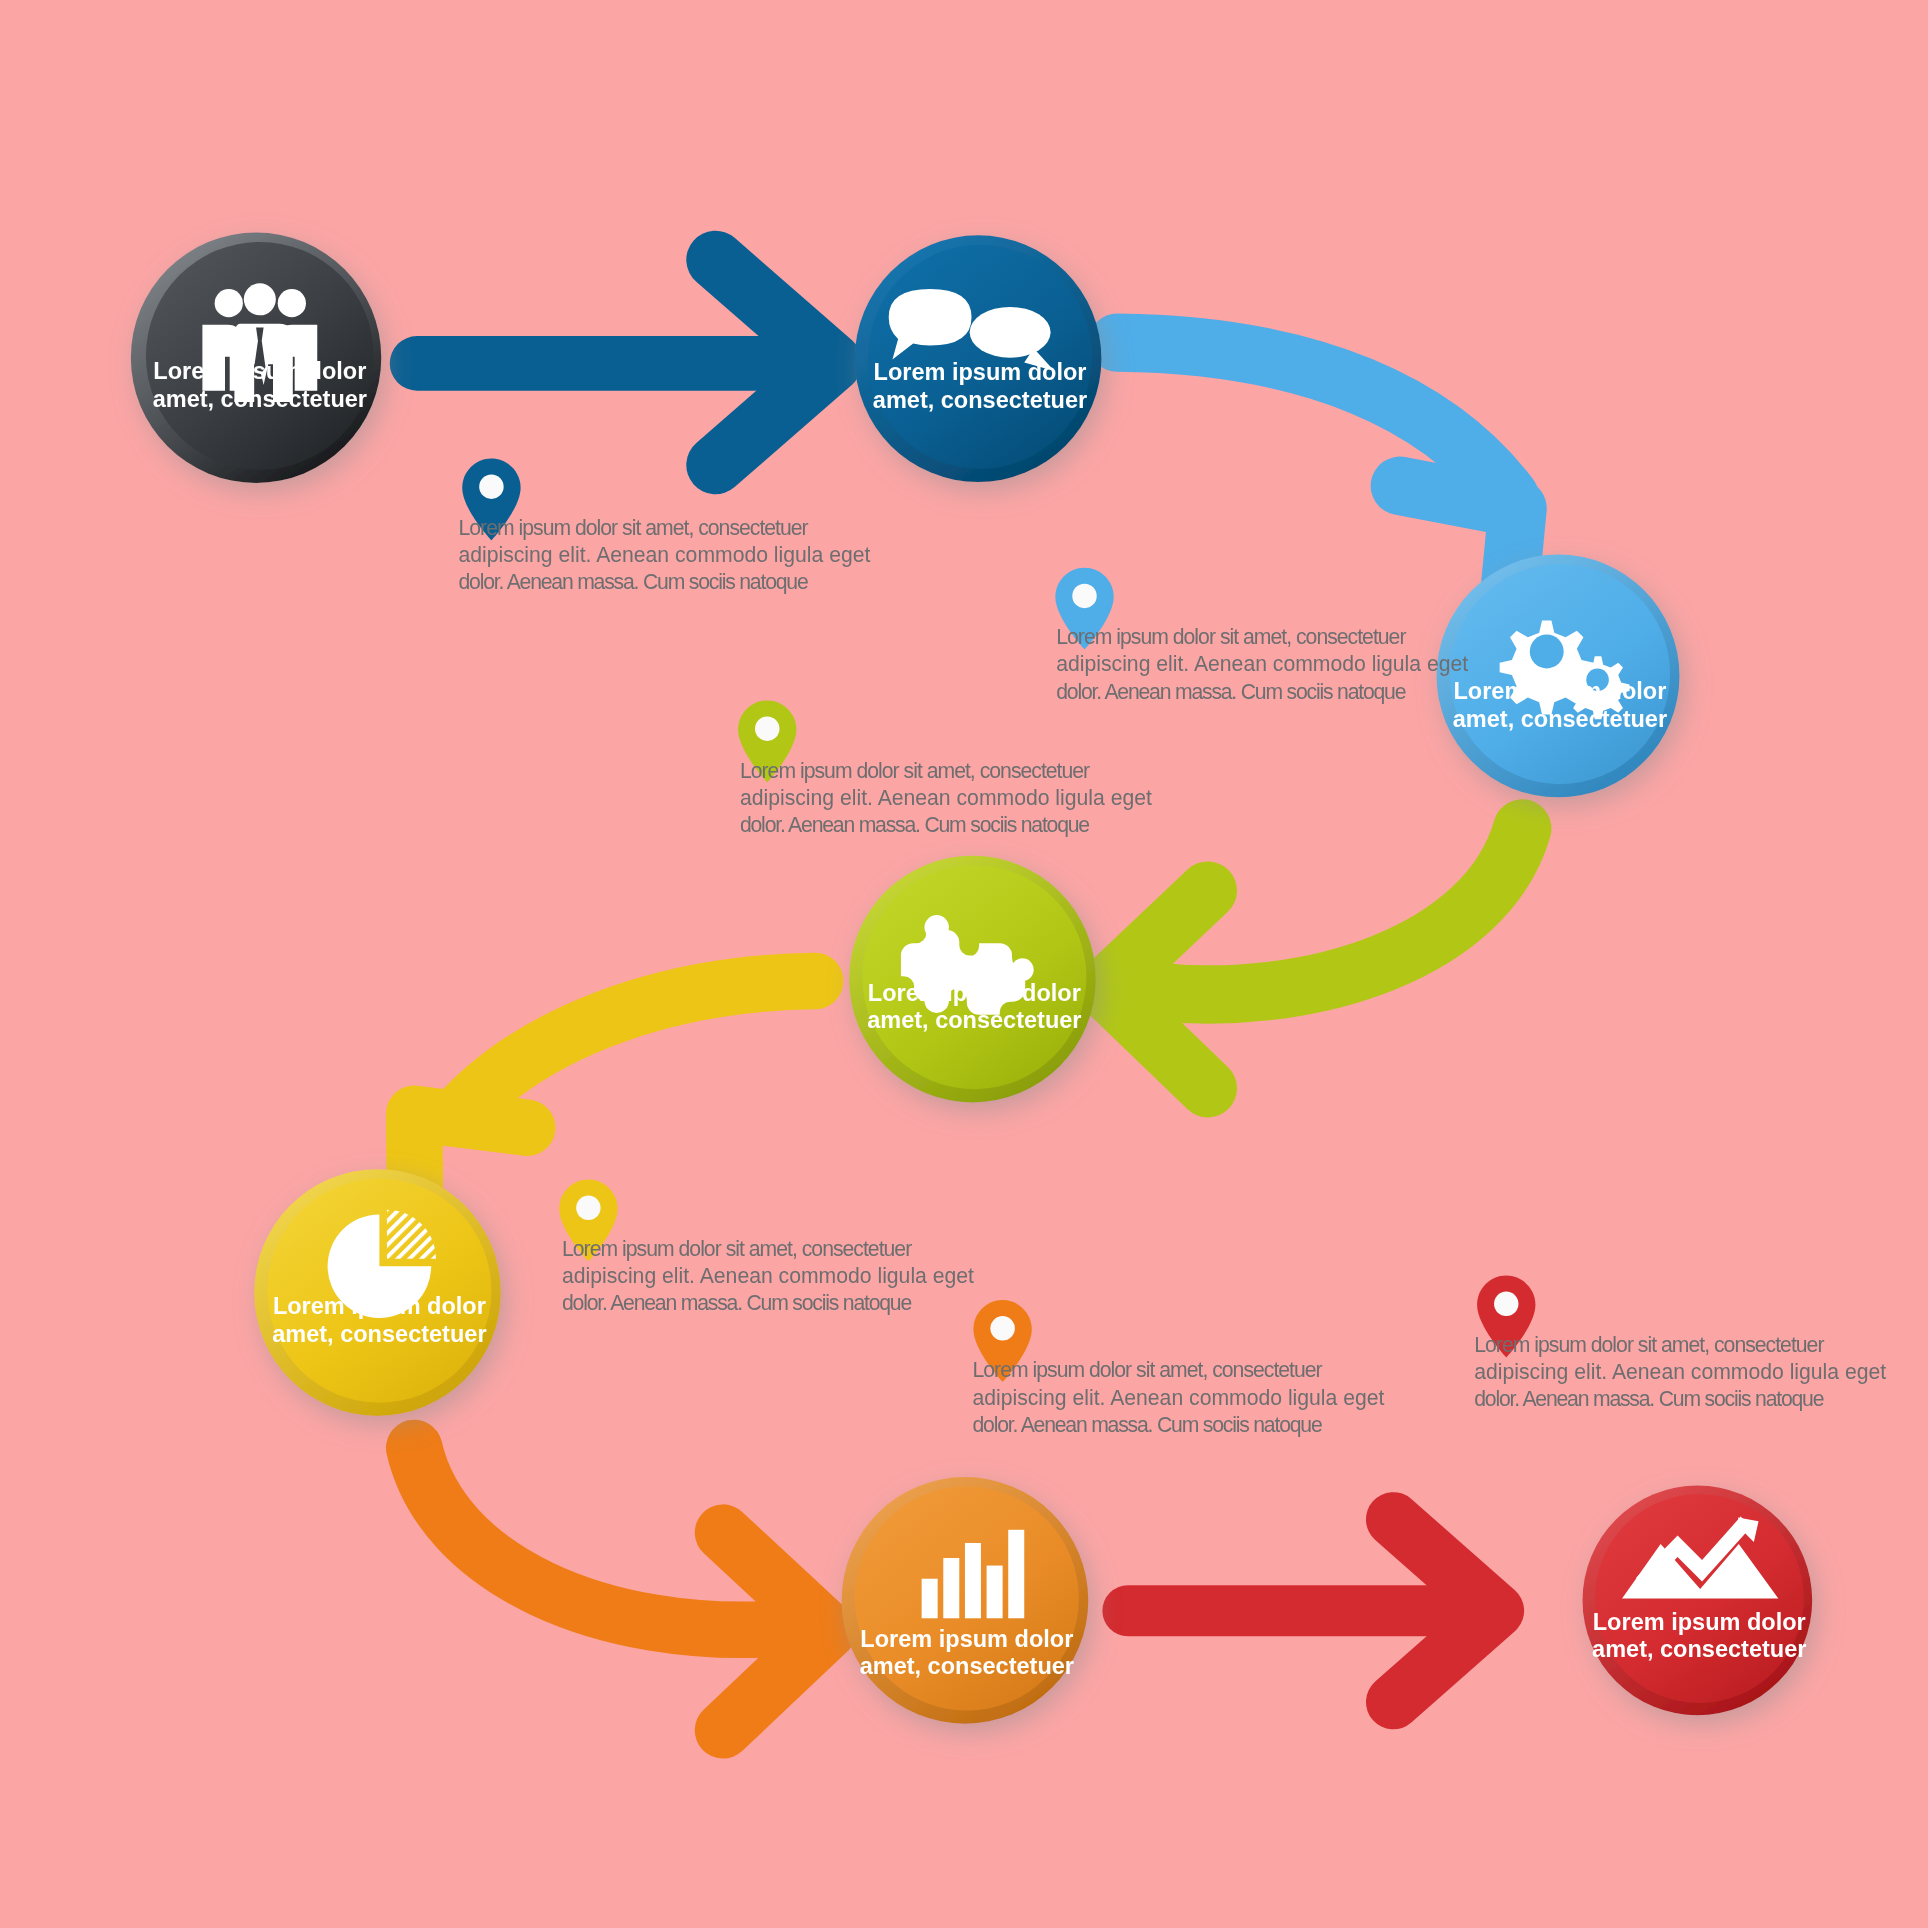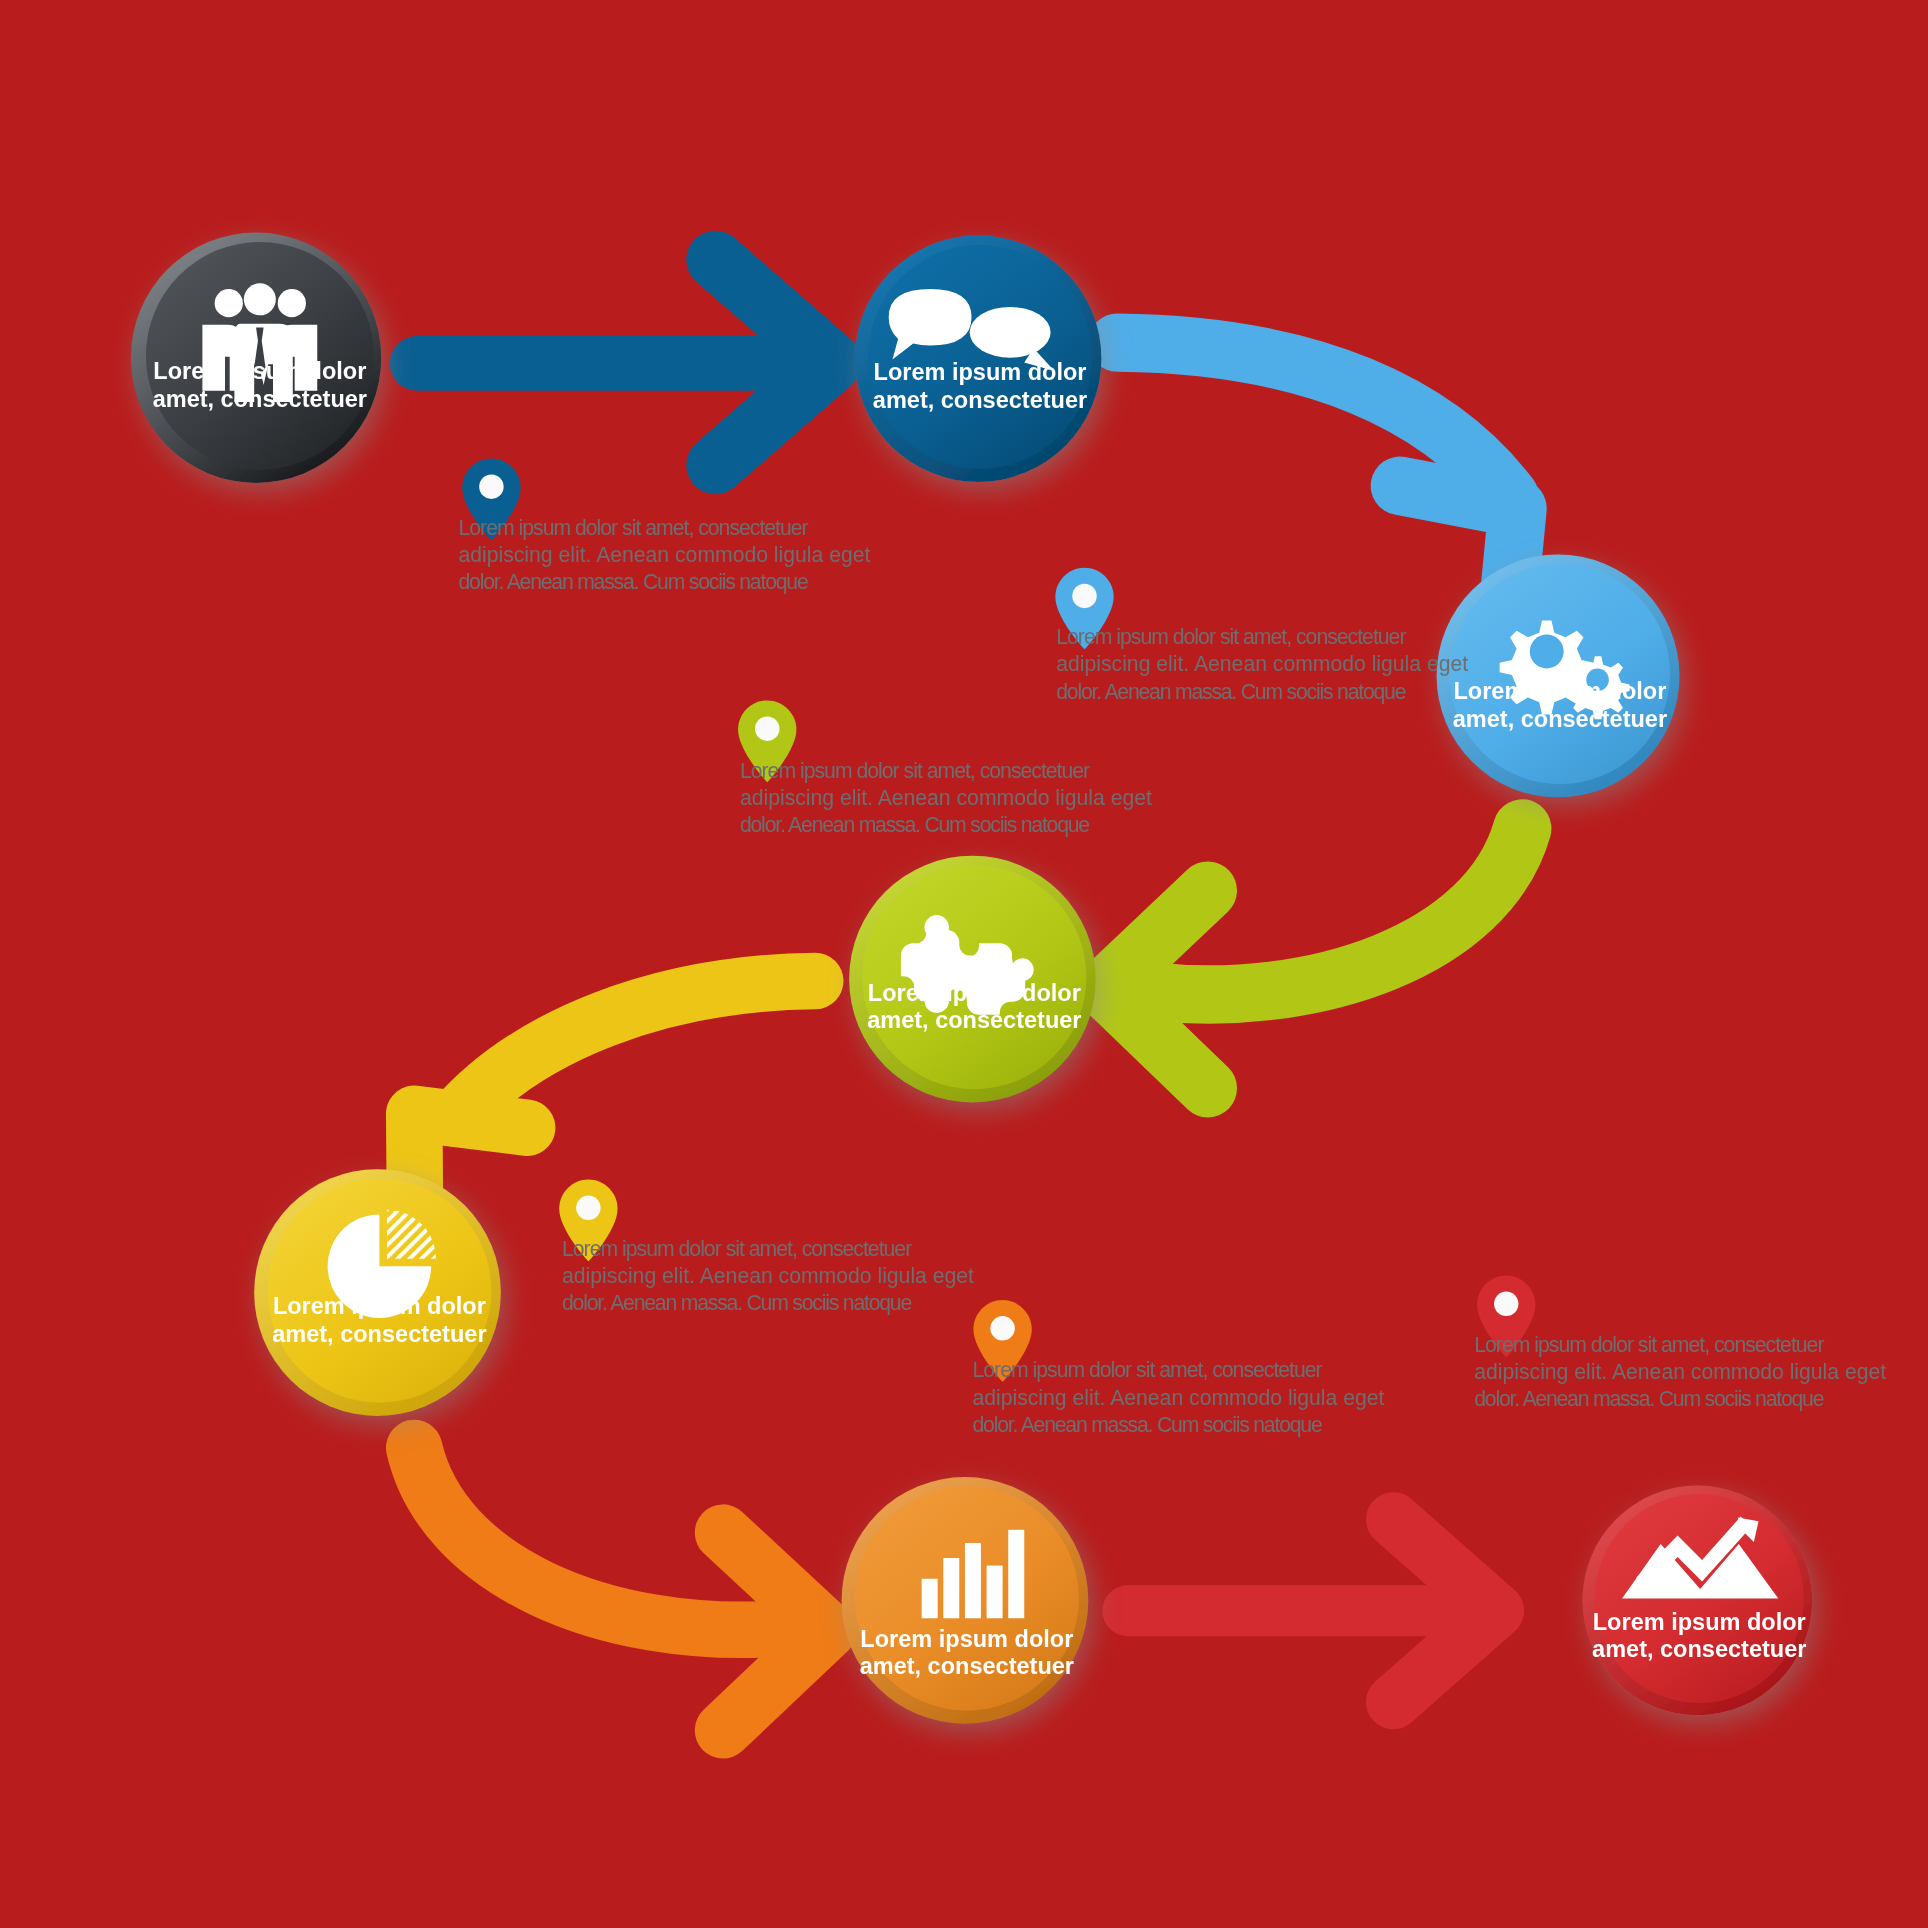--- a/index.html
+++ b/index.html
@@ -34,21 +34,21 @@
   }
   .desc-line {
     fill: #6d6e70;
     font-size: 22.5px;
     font-family: "Liberation Sans", sans-serif;
   }
 </style>
 </head>
 <body>
 
-<div id="canvas" style="background: #b91c1c;">
+<div id="canvas" style="background: #fca5a5;">
   <svg id="flow" viewBox="0 0 2048 2048" xmlns="http://www.w3.org/2000/svg">
     <defs>
       <filter id="soft-shadow" x="-40%" y="-40%" width="200%" height="200%">
         <feDropShadow dx="6" dy="10" stdDeviation="14" flood-color="#8a8d90" flood-opacity="0.45"></feDropShadow>
       </filter>
       <filter id="tiny-shadow" x="-40%" y="-40%" width="200%" height="200%">
         <feDropShadow dx="4" dy="6" stdDeviation="7" flood-color="#8a8d90" flood-opacity="0.35"></feDropShadow>
       </filter>
 
       <linearGradient id="g1" x1="0" y1="0" x2="0.85" y2="1">

